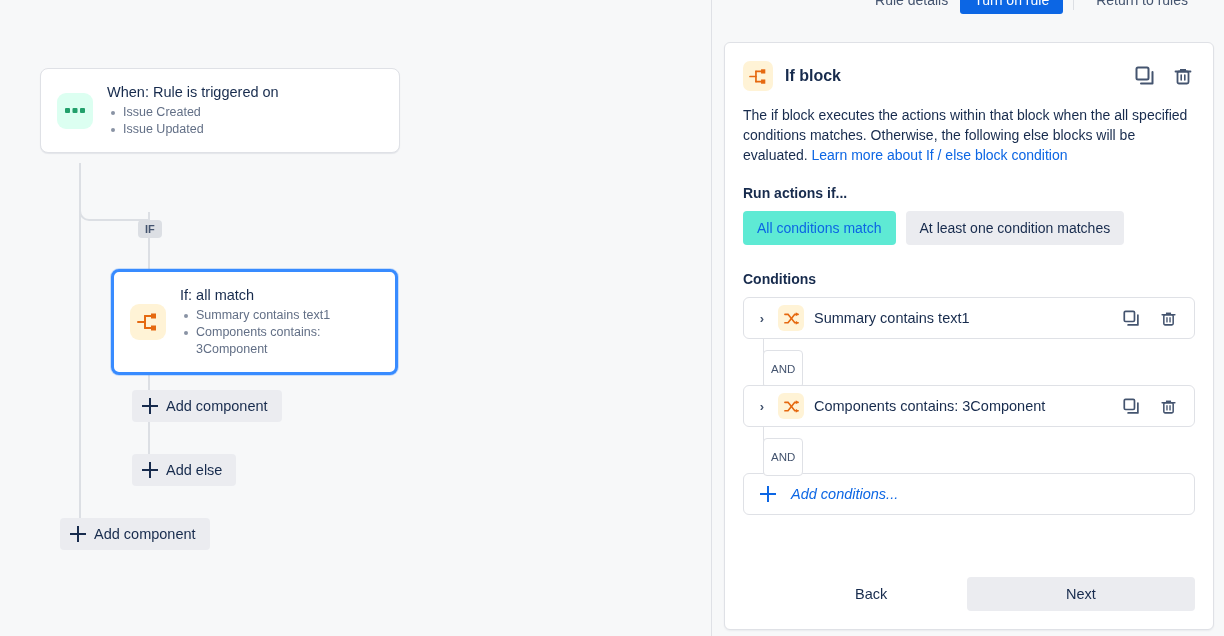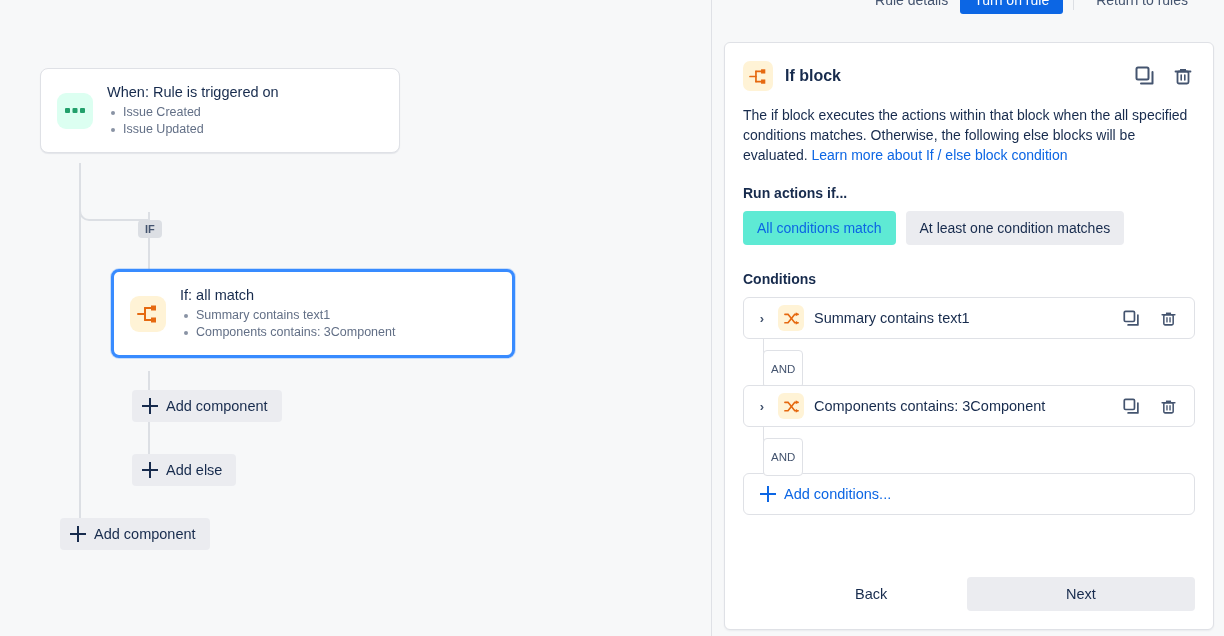--- a/index.html
+++ b/index.html
@@ -183,23 +183,24 @@
     position: absolute; left: 20px; top: 0; width: 1px; height: 46px; background: #dfe1e6;
   }
   .and-chip {
     position: absolute; left: 20px; top: 11px;
     background: #ffffff; border: 1px solid #dfe1e6; border-radius: 4px;
     font-size: 11.5px; color: #44546f; padding: 12px 7px; line-height: 12px;
   }
 
   .add-cond {
     border: 1px solid #dfe1e6; border-radius: 6px; background: #ffffff;
-    display: flex; align-items: center; gap: 8px;
+    display: flex; align-items: center; gap: 15px;
     padding: 12px 16px; cursor: pointer; width: 100%;
     font-family: inherit;
+    font-style: italic;
   }
   .add-cond-label { color: #0c66e4; font-size: 14.5px; font-weight: 500; }
 
   .panel-footer {
     position: absolute; left: 18px; right: 18px; bottom: 18px;
     display: flex; align-items: flex-end;
   }
   .btn-back {
     background: none; border: none; font-family: inherit;
     font-size: 14.5px; color: #172b4d; cursor: pointer;
@@ -247,21 +248,21 @@
         <div class="node-title">When: Rule is triggered on</div>
         <ul class="node-list">
           <li>Issue Created</li>
           <li>Issue Updated</li>
         </ul>
       </div>
     </div>
 
     <div class="if-badge" style="left:138px; top:204px;">IF</div>
 
-    <div class="node-card selected" style="left:111px; top:253px; width:404px;">
+    <div class="node-card selected" style="left:111px; top:253px; width:287px;">
       <div class="node-icon amber">
         <svg width="22" height="20" viewBox="0 0 22 20" aria-hidden="true">
           <g stroke="#e56910" stroke-width="2" fill="none" stroke-linecap="round">
             <path d="M1 10 H8"></path>
             <path d="M8 4 H15"></path>
             <path d="M8 16 H15"></path>
             <path d="M8 4 V16"></path>
           </g>
           <rect x="14" y="1.5" width="5" height="5" fill="#e56910"></rect>
           <rect x="14" y="13.5" width="5" height="5" fill="#e56910"></rect>

